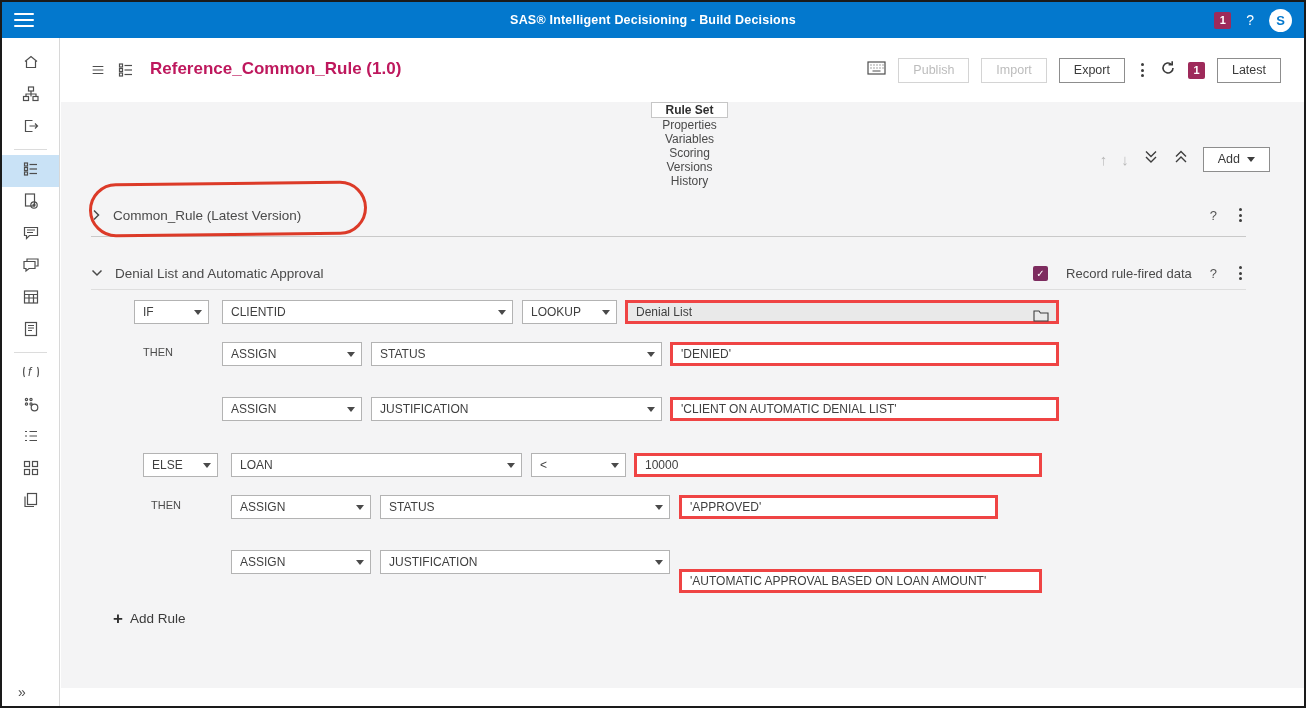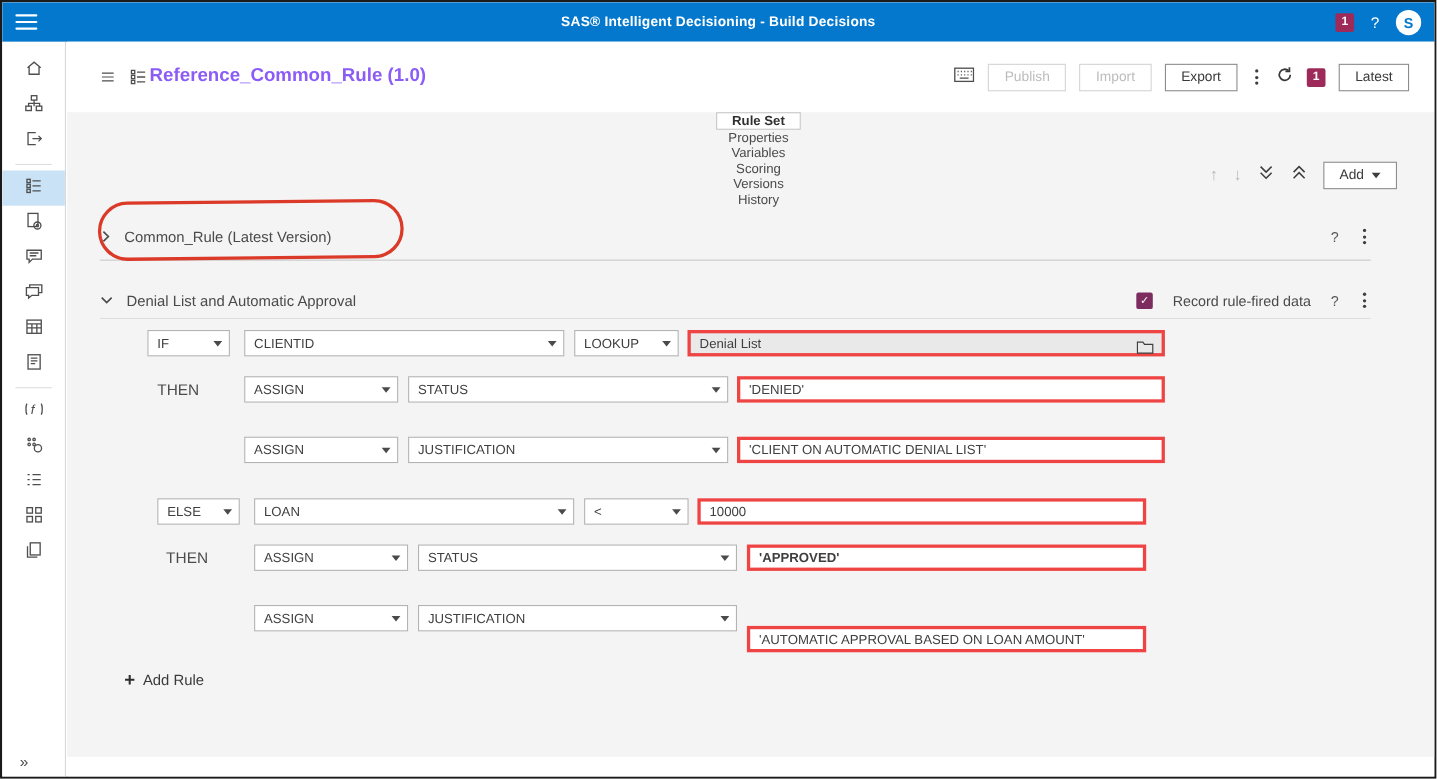--- a/index.html
+++ b/index.html
@@ -23,21 +23,21 @@
   .nav-div { height:1px; background:#dcdcdc; margin:5px 12px; }
   .nav-item svg { stroke:#4e4e4e; fill:none; stroke-width:1.2; }
   .sidebar-expand { position:absolute; bottom:6px; left:16px; font-size:14px; color:#4e4e4e; cursor:pointer; }
 
   
   .main { position:absolute; left:59px; top:36px; right:0; bottom:0; background:#fff; }
   .doc-header { position:absolute; top:0; left:0; right:0; height:64px; background:#fff; }
   .hdr-list-icon { position:absolute; left:29px; top:24px; cursor:pointer; }
   .hdr-ruleset-icon { position:absolute; left:56px; top:23px; }
   .doc-header svg { stroke:#4e4e4e; fill:none; stroke-width:1.2; }
-  .doc-title { position:absolute; left:75px; top:21px; font-size:17px; font-weight:700; color:#8b5cf6; }
+  .doc-title { position:absolute; left:89px; top:21px; font-size:17px; font-weight:700; color:#be185d; }
   .hdr-actions { position:absolute; right:23px; top:0; height:64px; display:flex; align-items:center; gap:12px; }
   .btn { height:25px; padding:0 14px; background:#fff; border:1px solid #8d8d8d; font-size:12.5px; color:#3a3a3a; display:flex; align-items:center; cursor:pointer; font-family:inherit; }
   .btn.disabled { border-color:#d4d4d4; color:#bcbcbc; cursor:default; }
   .vdots { display:flex; flex-direction:column; gap:2.5px; padding:2px 4px; cursor:pointer; }
   .vdots i { width:3px; height:3px; border-radius:50%; background:#3d3d3d; }
 
   
   .workarea { position:absolute; top:64px; left:0; right:0; bottom:18px; background:var(--content_bg,#f4f4f4); }
   .tabs { height:30px; display:flex; align-items:center; padding-left:14px;flex-direction:column; }
   .tab { padding:0 13px; height:30px; display:flex; align-items:center; font-size:12px; color:#4a4a4a; cursor:pointer; }
@@ -61,21 +61,21 @@
 
   .checkbox { width:15px; height:15px; background:var(--checkbox,#7d2c5f); border-radius:2px; color:#fff; font-size:10px; display:flex; align-items:center; justify-content:center; cursor:pointer; }
   .cb-label { font-size:13px; color:#4a4a4a; }
 
   .dd { position:absolute; height:24px; background:#fff; border:1px solid #b3b3b3; display:flex; align-items:center; padding:0 20px 0 8px; font-size:12px; color:#3f3f3f; cursor:pointer; }
   .dd .caret-down { position:absolute; right:6px; top:9px; border-top-color:#4a4a4a; }
   .fld { position:absolute; height:24px; background:#fff; border:3px solid #ef4444; font-size:12px; color:#3f3f3f; padding:0 8px; font-family:inherit; }
   .fld.gray { background:#e9e9e9; padding-right:30px; }
   .folder-btn { position:absolute; right:4px; top:4px; width:22px; height:16px; display:flex; align-items:center; justify-content:center; cursor:pointer; }
   .folder-btn svg { stroke:#3f3f3f; fill:none; stroke-width:1.1; }
-  .then-label { position:absolute; font-size:14px; color:#4c4c4c; }
+  .then-label { position:absolute; font-size:11px; color:#4c4c4c; }
 
   .add-rule { position:absolute; left:52px; top:478px; display:flex; align-items:center; gap:7px; cursor:pointer; }
   .add-rule .plus { font-size:17px; font-weight:700; color:#2e2e2e; line-height:1; }
   .add-rule .lbl { font-size:13.5px; color:#3a3a3a; }
 </style>
 </head>
 <body style="--topbar: #0378cd; --badge: #9e2a5a; --checkbox: #7d2c5f; --annotation: #dc3a28; --sidebar_active: #c9e2f6; --content_bg: #f4f4f5;">
 
 <div id="screen">
 
@@ -351,21 +351,21 @@
 
         <span class="then-label" style="left:90px; top:367px">THEN</span>
         <div class="dd" style="left:170px; top:363px; width:140px">
           <span>ASSIGN</span>
             <span class="caret-down"></span>
         </div>
         <div class="dd" style="left:319px; top:363px; width:290px">
           <span>STATUS</span>
             <span class="caret-down"></span>
         </div>
-        <input class="fld" style="left: 618px; top: 363px; width: 363px; font-weight: bold;" value="'APPROVED'">
+        <input class="fld" style="left: 618px; top: 363px; width: 319px;" value="'APPROVED'">
 
         <div class="dd" style="left:170px; top:418px; width:140px">
           <span>ASSIGN</span>
             <span class="caret-down"></span>
         </div>
         <div class="dd" style="left:319px; top:418px; width:290px">
           <span>JUSTIFICATION</span>
             <span class="caret-down"></span>
         </div>
         <input class="fld" style="left: 618px; top: 437px; width: 363px;" value="'AUTOMATIC APPROVAL BASED ON LOAN AMOUNT'">

